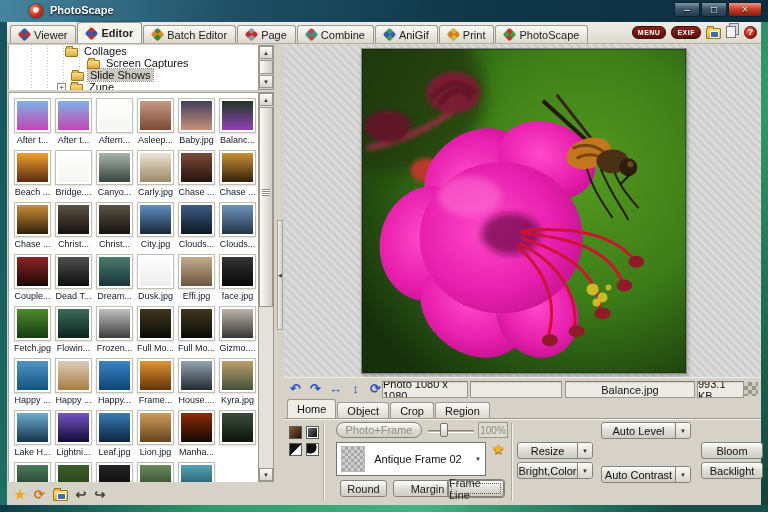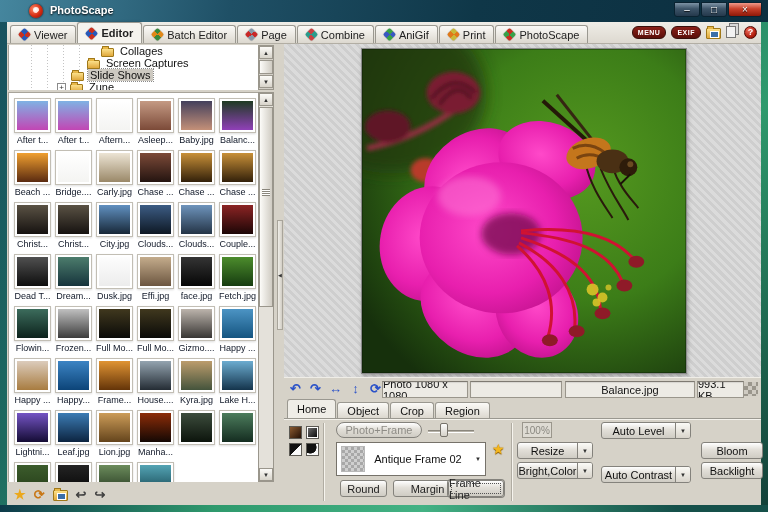--- a/index.html
+++ b/index.html
@@ -129,21 +129,21 @@
   .swatch { width:13px; height:13px; border:1px solid #5c5a54; }
   .vsep { position:absolute; top:4px; width:2px; height:78px; border-left:1px solid #b0aca2; border-right:1px solid #f6f4ee; }
 
   .btn { display:flex; align-items:center; justify-content:center; font-size:11px; color:#222;
     background:linear-gradient(180deg,#ffffff,#e2dfd8 45%,#cfccc4); border:1px solid #84827c; border-radius:3px; }
   .btn.ghost { color:#8e8c86; border-radius:8px; }
 
   .pf-btn { position:absolute; left:52px; top:3px; width:86px; height:16px; }
   .op-slider { position:absolute; left:144px; top:2px; width:46px; height:18px; }
   .op-box { position:absolute; left:194px; top:3px; width:30px; height:16px; background:#dedbd3; border:1px solid #9a968c;
-    font-size:10px; color:#8a8880; display:flex; align-items:center; justify-content:center;margin-left:44px; }
+    font-size:10px; color:#8a8880; display:flex; align-items:center; justify-content:center; }
   .frame-select { position:absolute; left:52px; top:23px; width:150px; height:34px; background:#fff; border:1px solid #76726a;
     display:flex; align-items:center; }
   .frame-thumb { width:24px; height:26px; margin-left:4px; background-color:#cfcfcf;
     background-image:linear-gradient(45deg,#a8a8a8 25%,transparent 25%,transparent 75%,#a8a8a8 75%),
       linear-gradient(45deg,#a8a8a8 25%,transparent 25%,transparent 75%,#a8a8a8 75%);
     background-size:6px 6px; background-position:0 0,3px 3px; border:1px solid #b8b8b8; }
   .frame-name { flex:1; text-align:center; font-size:11px; }
   .dd-arrow { width:14px; font-size:6px; color:#333; text-align:center; }
   .star { position:absolute; left:208px; top:22px; font-size:14px; color:#f4b71e; text-shadow:0 0 1px #a06a00, 0 1px 1px #845600; }
   .row-btn { position:absolute; top:61px; height:17px; }
@@ -214,21 +214,21 @@
       <span class="badge">EXIF</span>
       <span class="folder-icon lg"></span>
       <span class="copy-icon"></span>
       <span class="help-icon">?</span>
     </div>
   </div>
 
   <div class="client"></div>
 
   <div class="tree">
-      <div class="tree-item" style="padding-left: 92px;">
+      <div class="tree-item" style="padding-left: 56px;">
         <span class="folder-icon"></span>
         <div class="tree-label">Collages</div>
       </div>
       <div class="tree-item" style="padding-left: 78px;">
         <span class="folder-icon"></span>
         <div class="tree-label">Screen Captures</div>
       </div>
       <div class="tree-item selected" style="padding-left: 62px;">
         <span class="folder-icon"></span>
         <div class="tree-label">Slide Shows</div>
@@ -286,20 +286,26 @@
         <div class="tframe">
           <div class="tpic" style="background: linear-gradient(rgb(240, 160, 48), rgb(90, 42, 16));"></div>
         </div>
         <div class="tlabel">Beach ...</div>
       </div>
       <div class="thumb">
         <div class="tframe">
           <div class="tpic" style="background: linear-gradient(rgb(255, 255, 255), rgb(244, 244, 242));"></div>
         </div>
         <div class="tlabel">Bridge....</div>
+      </div>
+      <div class="thumb">
+        <div class="tframe">
+          <div class="tpic" style="background: linear-gradient(rgb(168, 180, 172), rgb(56, 70, 62));"></div>
+        </div>
+        <div class="tlabel">Canyo...</div>
       </div>
       <div class="thumb">
         <div class="tframe">
           <div class="tpic" style="background: linear-gradient(rgb(236, 228, 212), rgb(154, 136, 104));"></div>
         </div>
         <div class="tlabel">Carly.jpg</div>
       </div>
       <div class="thumb">
         <div class="tframe">
           <div class="tpic" style="background: linear-gradient(rgb(124, 74, 56), rgb(36, 20, 16));"></div>

